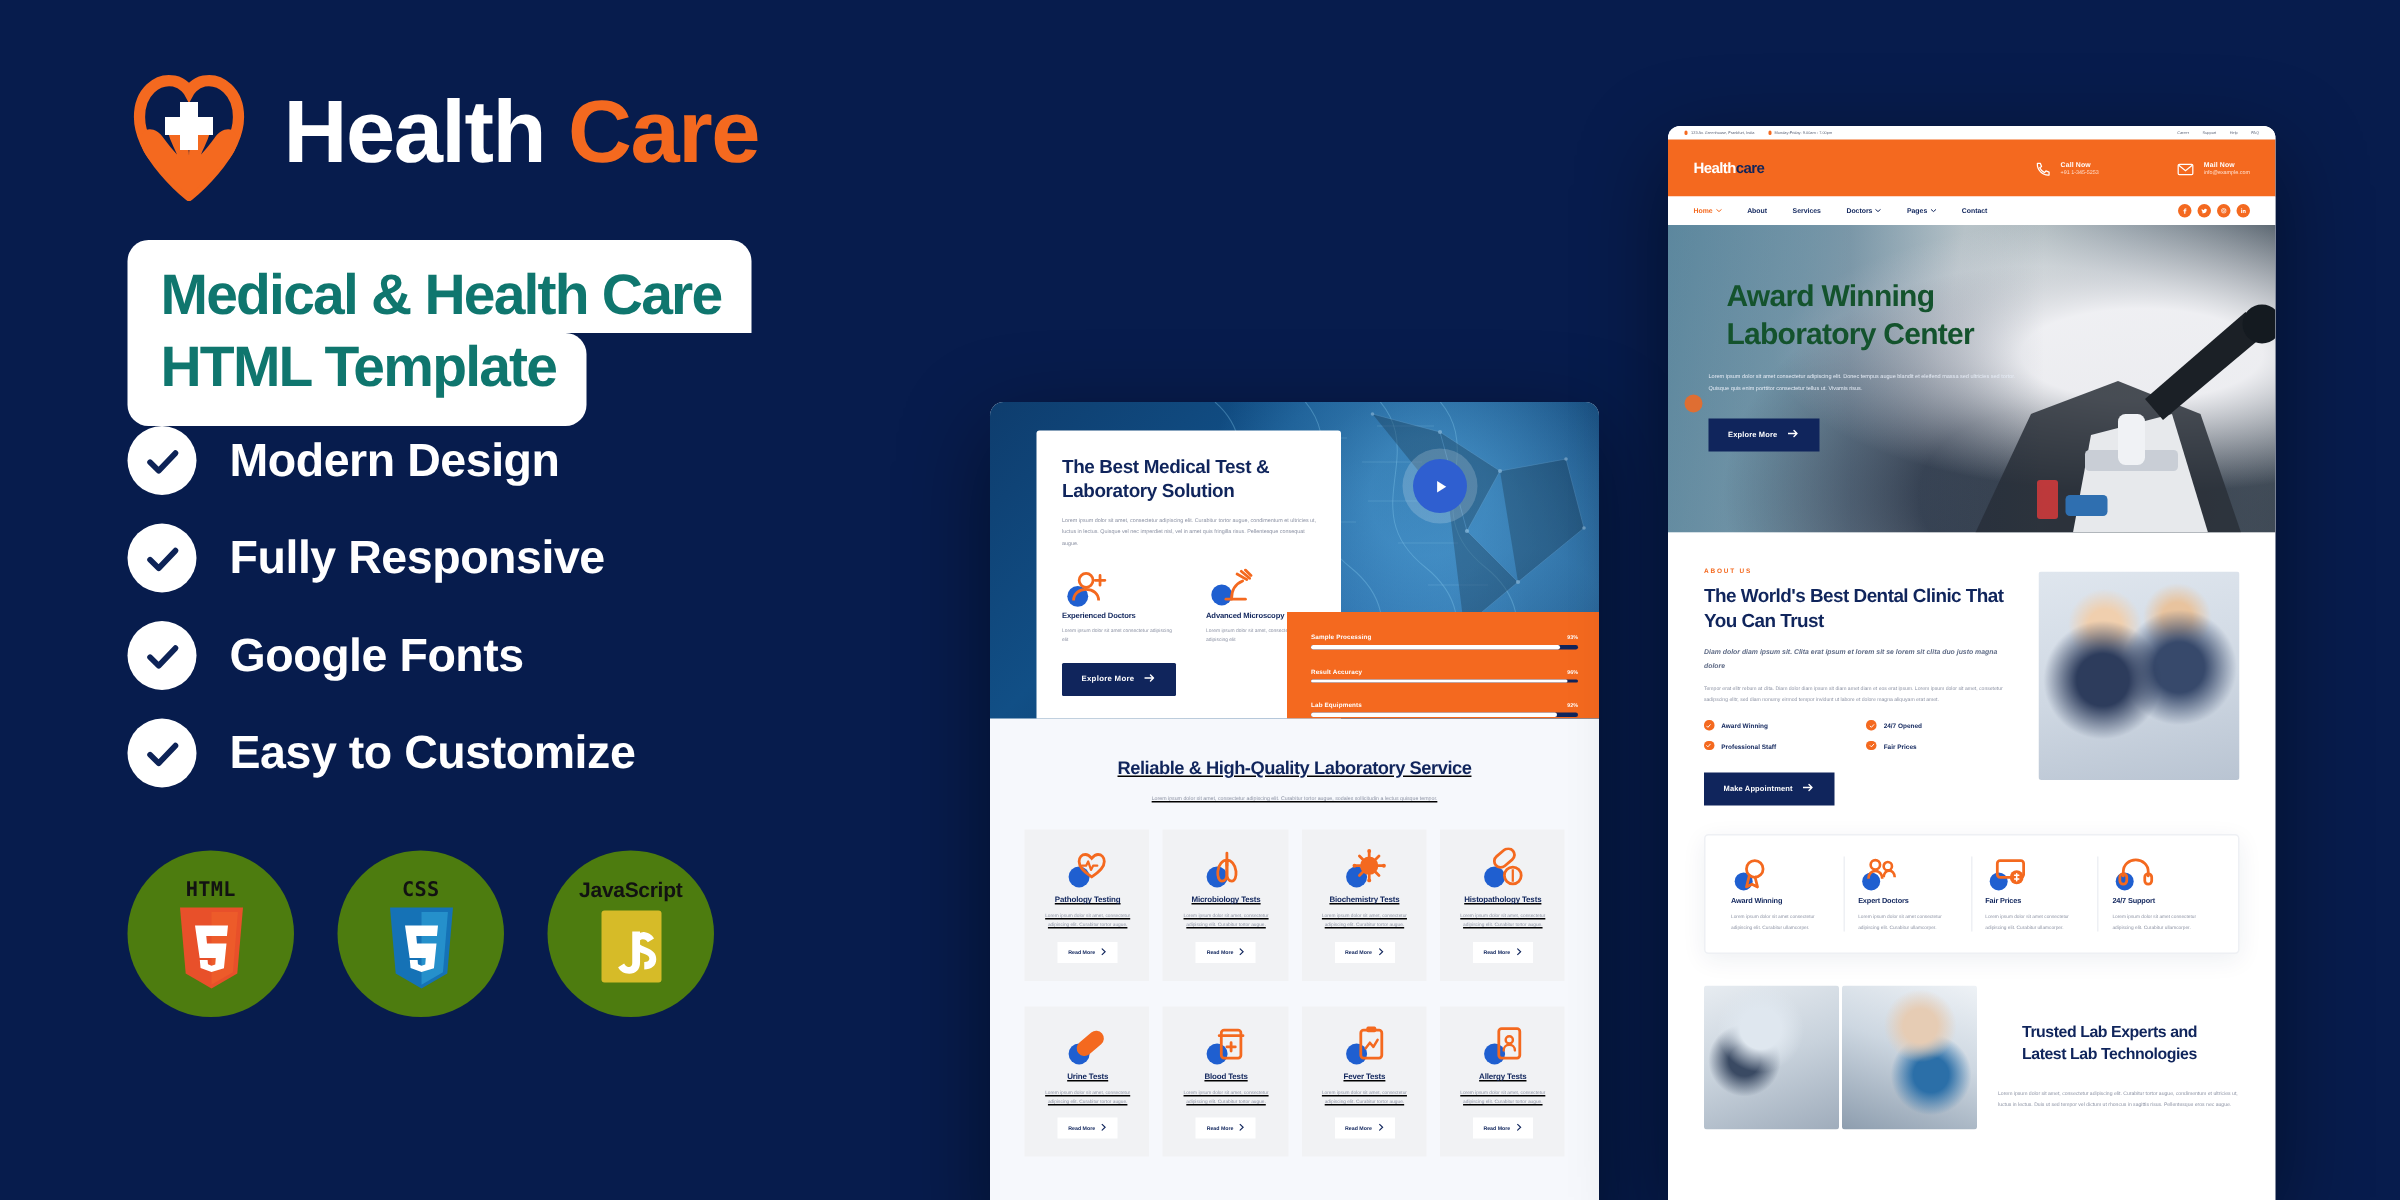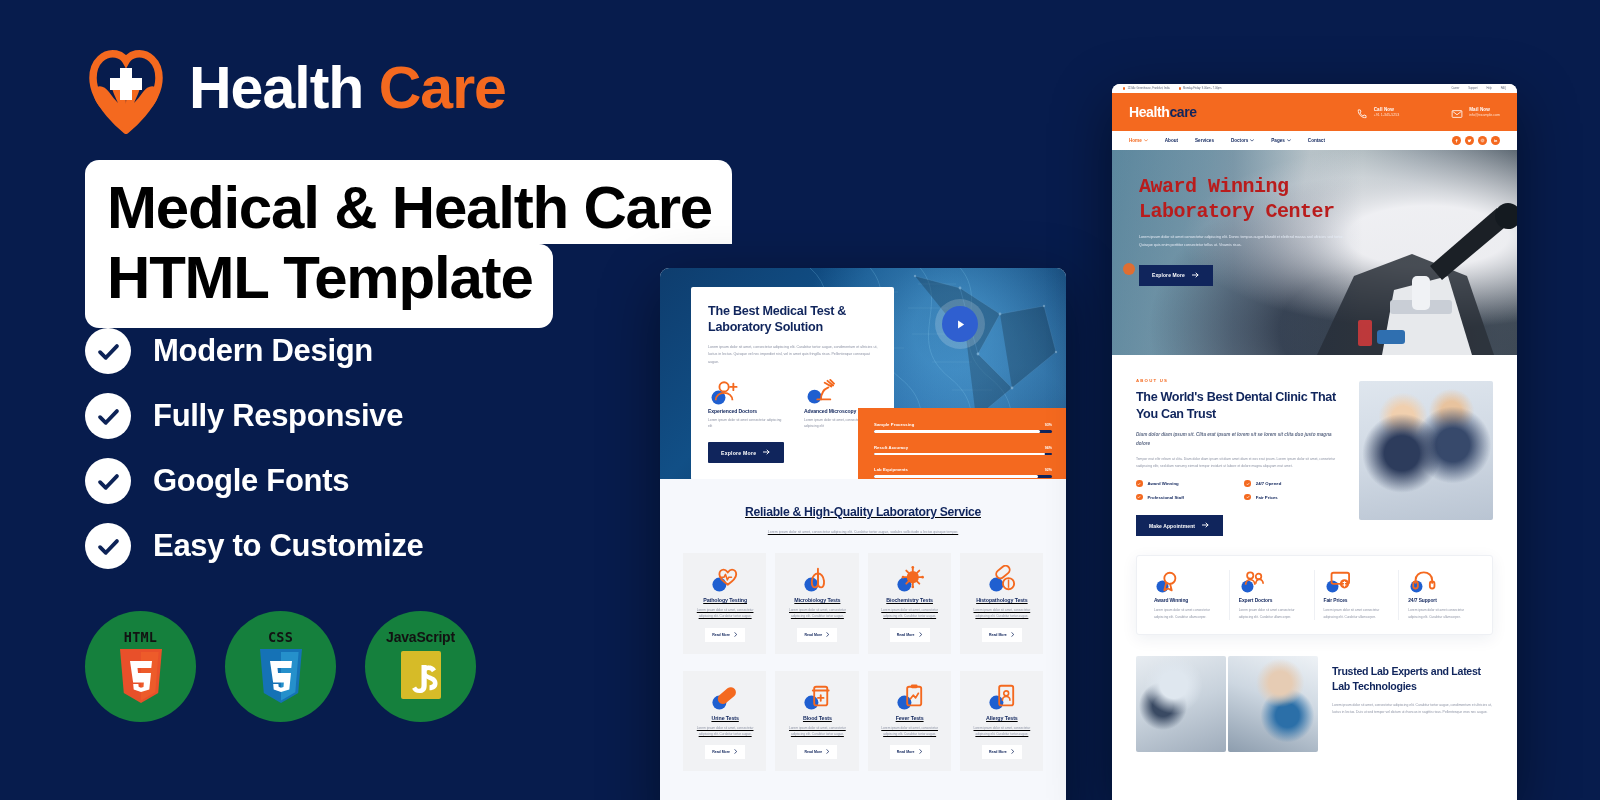--- a/index.html
+++ b/index.html
@@ -15,39 +15,39 @@
   .left{position:absolute;left:85px;top:38px;width:700px;}
 
   .brand{display:flex;align-items:center;gap:22px;height:100px;}
   .brand-logo{width:82px;height:92px;position:relative;flex:none;}
   .brand-text{font-size:59px;font-weight:bold;letter-spacing:-1px;line-height:1;white-space:nowrap;}
   .bt-white{color:#ffffff;}
   .bt-orange{color:#f4691f;}
 
   .title-wrap{margin-top:22px;}
   .title-box{
-    background:#ffffff;color:#000000;font-weight:bold;
-    font-size:60px;line-height:1.0;letter-spacing:-1.2px;
+    background:#ffffff;color:#0f766e;font-weight:bold;
+    font-size:38px;line-height:1.0;letter-spacing:-1.2px;
     display:inline-block;padding:18px 20px 14px 22px;
   }
   .title-box.l1{border-radius:14px 14px 0 0;padding-bottom:6px;}
   .title-box.l2{border-radius:0 14px 14px 14px;padding-top:4px;padding-bottom:20px;}
 
   .features{display:flex;flex-direction:column;gap:19px;}
   .feature{display:flex;align-items:center;gap:22px;}
   .tick{
     width:46px;height:46px;border-radius:50%;background:#ffffff;flex:none;
     display:flex;align-items:center;justify-content:center;
   }
   .tick svg{display:block;}
   .feature-label{color:#ffffff;font-size:31px;font-weight:bold;letter-spacing:-0.3px;}
 
   .techs{margin-top:42px;display:flex;gap:29px;}
   .tech{
-    width:111px;height:111px;border-radius:50%;background:#15803d;
+    width:111px;height:111px;border-radius:50%;background:#4d7c0f;
     display:flex;flex-direction:column;align-items:center;justify-content:center;gap:2px;
   }
   .tech-name{font-size:13.5px;font-weight:bold;color:#121212;letter-spacing:0.2px;
              font-family:"DejaVu Sans Mono", monospace;}
   .tech-name.js{font-family:"Liberation Sans",sans-serif;font-size:14px;letter-spacing:-0.2px;}
   .shield{width:50px;height:58px;position:relative;}
 
   
   .mock{position:absolute;background:#fff;overflow:hidden;
         box-shadow:0 18px 60px rgba(0,0,0,.45);}
@@ -95,21 +95,21 @@
       font-size:3.5px;font-weight:bold;color:#10255c;padding:4px 7px;}
 
   
   .mock-r{left:1112px;top:84px;width:405px;height:716px;border-radius:8px 8px 0 0;}
   .r-topbar{height:9px;background:#fff;display:flex;align-items:center;justify-content:space-between;
             padding:0 11px;font-size:2.6px;color:#5d6478;}
   .r-topbar .grp{display:flex;gap:9px;}
   .r-topbar .it{display:flex;align-items:center;gap:2px;}
   .dotmark{width:2.4px;height:2.4px;border-radius:50%;background:#f4691f;display:inline-block;}
   .r-head{height:38px;background:#f4691f;display:flex;align-items:center;padding:0 17px;box-sizing:border-box;}
-  .r-logo{font-size:14px;font-weight:bold;color:#fff;letter-spacing:-.4px;}
+  .r-logo{font-size:10px;font-weight:bold;color:#fff;letter-spacing:-.4px;}
   .r-logo .o{color:#10255c;}
   .r-contacts{margin-left:auto;display:flex;gap:52px;}
   .r-contact{display:flex;align-items:center;gap:6px;}
   .r-contact .ci{width:12px;height:12px;}
   .r-contact .t1{font-size:4.6px;font-weight:bold;color:#fff;letter-spacing:.1px;}
   .r-contact .t2{font-size:3.6px;color:#ffe0cf;margin-top:1.5px;}
   .r-nav{height:19px;background:#fff;display:flex;align-items:center;padding:0 17px;box-sizing:border-box;}
   .r-nav .nv{display:flex;gap:17px;}
   .r-nav a{font-size:4.6px;font-weight:bold;color:#10255c;text-decoration:none;display:flex;align-items:center;gap:2px;}
   .r-nav a.active{color:#f4691f;}
@@ -117,21 +117,21 @@
   .soc{width:9px;height:9px;border-radius:50%;background:#f4691f;display:flex;align-items:center;justify-content:center;}
 
   .r-hero{position:relative;height:205px;overflow:hidden;}
   .r-hero .photo{position:absolute;inset:0;
     background:
       radial-gradient(ellipse at 78% 42%, rgba(245,245,248,.95) 0 18%, rgba(0,0,0,0) 55%),
       radial-gradient(ellipse at 60% 88%, rgba(30,40,55,.8) 0 22%, rgba(0,0,0,0) 60%),
       linear-gradient(100deg,#7fb4c4 0%,#9ec6d0 22%,#cfd9da 45%,#8e9aa3 70%,#4a5560 100%);}
   .r-hero .scrim{position:absolute;inset:0;background:linear-gradient(90deg,rgba(12,32,70,.30) 0 30%,rgba(12,32,70,0) 62%);}
   .r-hero .inner{position:absolute;left:27px;top:24px;width:220px;}
-  .r-hero h1{margin:0;font-size:20px;line-height:1.26;color:#b91c1c;font-weight:bold;letter-spacing:-.5px;font-family:Liberation Mono, monospace;}
+  .r-hero h1{margin:12px;font-size:20px;line-height:1.26;color:#14532d;font-weight:bold;letter-spacing:-.5px;}
   .r-hero .accent{position:absolute;left:-16px;top:89px;width:12px;height:12px;border-radius:50%;background:#f4691f;opacity:.85;}
   .r-hero p{margin:10px 0 0;font-size:3.7px;line-height:2.1;color:#e6ecf6;width:205px;}
   .btn-navy-sm{display:inline-flex;align-items:center;gap:7px;background:#10255c;color:#fff;
                font-size:5px;font-weight:bold;padding:7px 13px;margin-top:15px;letter-spacing:.1px;}
 
   .r-about{padding:23px 24px 0;display:flex;gap:16px;}
   .r-about .col{width:212px;}
   .eyebrow{font-size:4.3px;font-weight:bold;color:#f4691f;letter-spacing:1.2px;}
   .r-about h2{margin:6px 0 0;font-size:12.6px;line-height:1.33;color:#10255c;font-weight:bold;letter-spacing:-.35px;}
   .r-about .lead{margin:9px 0 0;font-size:4.6px;line-height:1.75;color:#5f6b86;font-style:italic;font-weight:bold;}
@@ -160,21 +160,21 @@
   .r-trust .im{flex:1;height:96px;border-radius:2px;}
   .im1{background:
       radial-gradient(circle at 42% 30%, #dfe7ef 0 16%, rgba(0,0,0,0) 34%),
       radial-gradient(circle at 30% 52%, #3a4a63 0 13%, rgba(0,0,0,0) 30%),
       linear-gradient(160deg,#e7ecf1 0%,#c8d2dc 50%,#9facbb 100%);}
   .im2{background:
       radial-gradient(circle at 58% 28%, #e6ccb4 0 13%, rgba(0,0,0,0) 28%),
       radial-gradient(circle at 66% 62%, #2b6fa8 0 14%, rgba(0,0,0,0) 32%),
       linear-gradient(200deg,#eef2f6 0%,#cdd7e1 45%,#8d9dae 100%);}
   .r-trust .txt{flex:1;padding-top:8px;}
-  .r-trust h3{margin:0;font-size:10.6px;line-height:1.36;color:#10255c;font-weight:bold;letter-spacing:-.3px;}
+  .r-trust h3{margin:16px;font-size:10.6px;line-height:1.36;color:#10255c;font-weight:bold;letter-spacing:-.3px;}
   .r-trust p{margin:9px 0 0;font-size:3.4px;line-height:2.05;color:#8d93a4;}
 </style>
 </head>
 <body>
 
 <div class="stage">
 
   <div class="left">
 
     <div class="brand">

